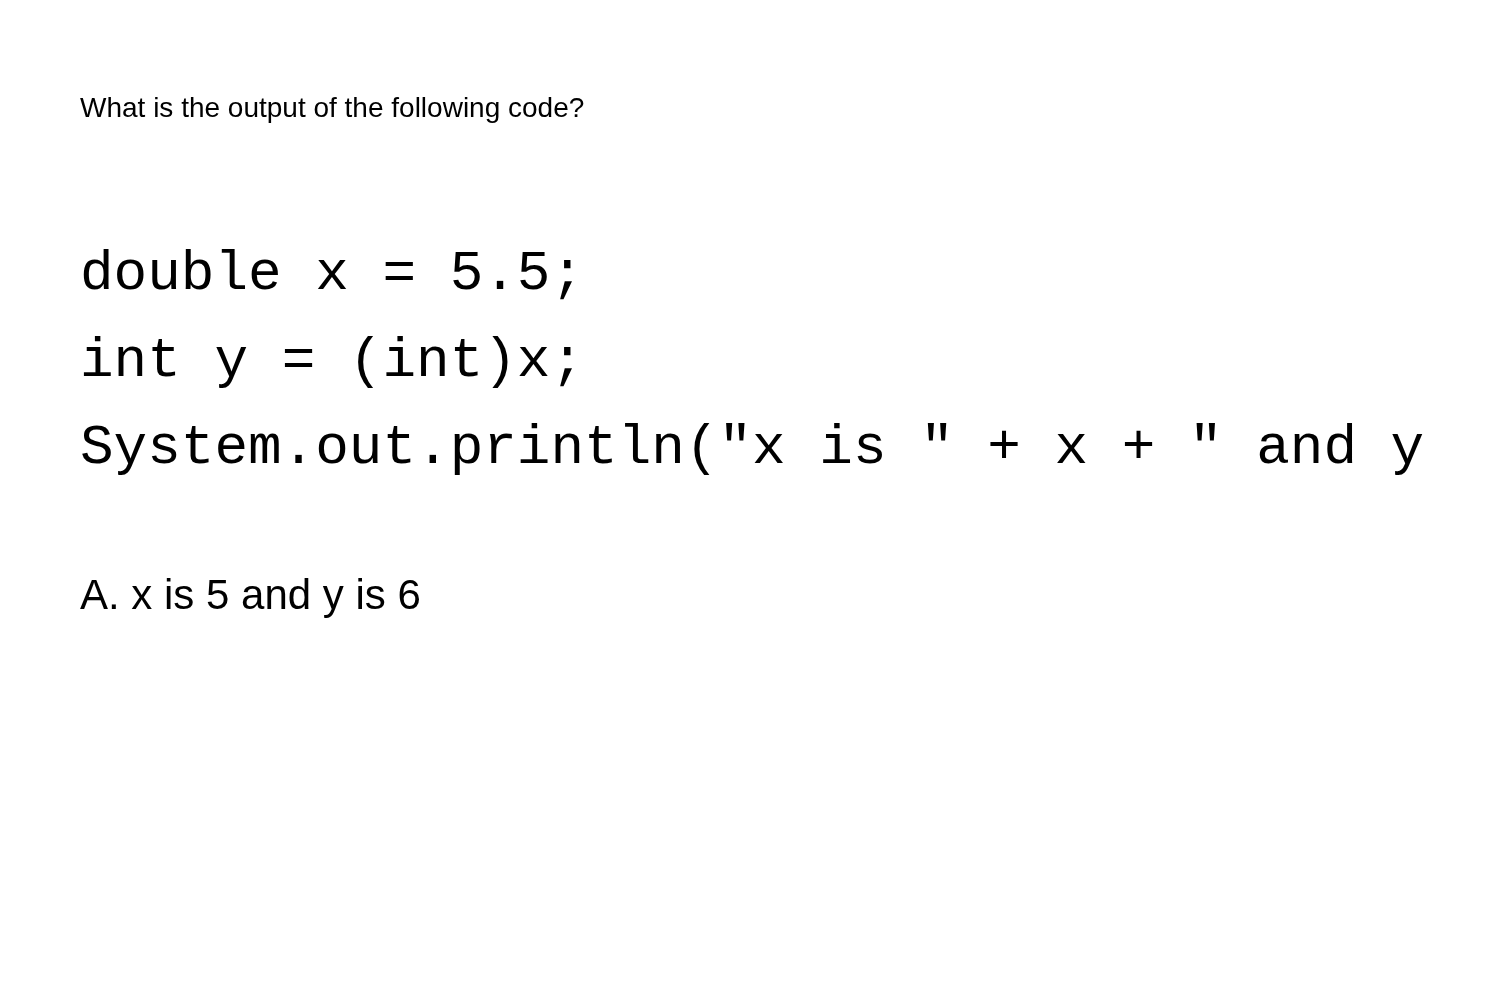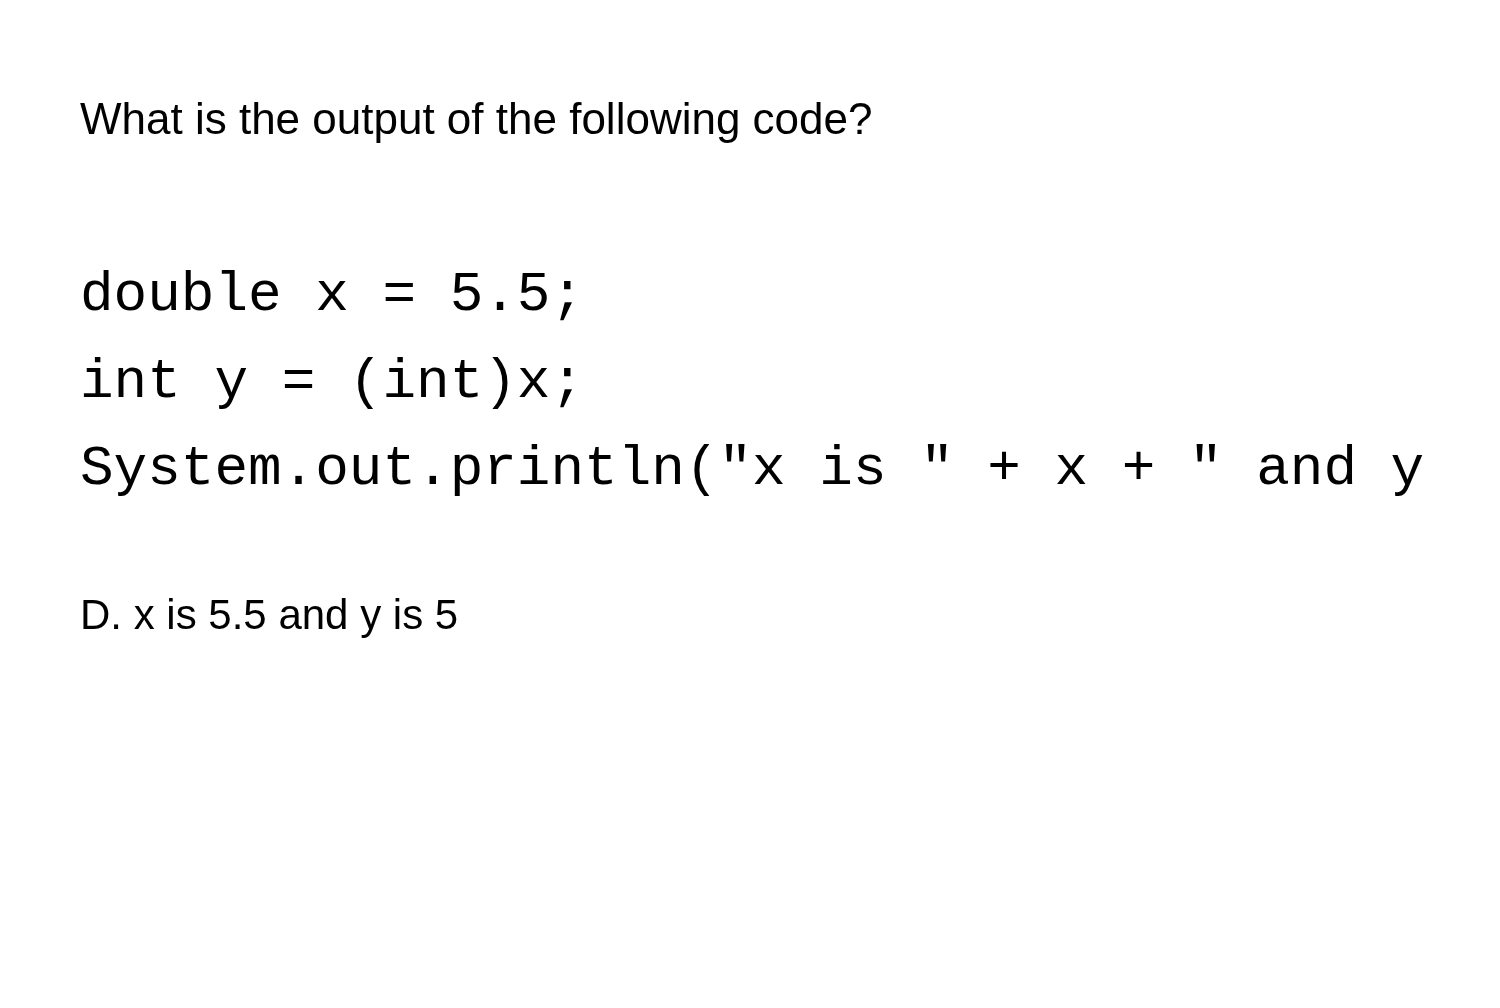--- a/index.html
+++ b/index.html
@@ -9,21 +9,21 @@
     }
     body {
       width: 1500px;
       height: 1008px;
       background: #ffffff;
       font-family: -apple-system, BlinkMacSystemFont, "Segoe UI", Helvetica, Arial, sans-serif;
       color: #000000;
       padding: 90px 80px 80px 80px;
     }
     .question {
-      font-size: 44px;
+      font-size: 28px;
       font-weight: 400;
       line-height: 1.3;
       margin-bottom: 18px;
     }
     .code-block {
       font-family: "Courier New", Courier, monospace;
       font-size: 56px;
       line-height: 1.55;
       margin-bottom: 70px;
       white-space: pre;
@@ -42,14 +42,14 @@
 
 <div class="question">What is the output of the following code?</div>
 
 <div class="code-block">
 <span>double x = 5.5;</span>
 <span>int y = (int)x;</span>
 <span>System.out.println("x is " + x + " and y</span>
 </div>
 
 <div class="options">
-  <div class="option">D. x is 5.5 and y is 5</div>
+  <div class="option">A. x is 5 and y is 6</div>
 </div>
 
 </body></html>

